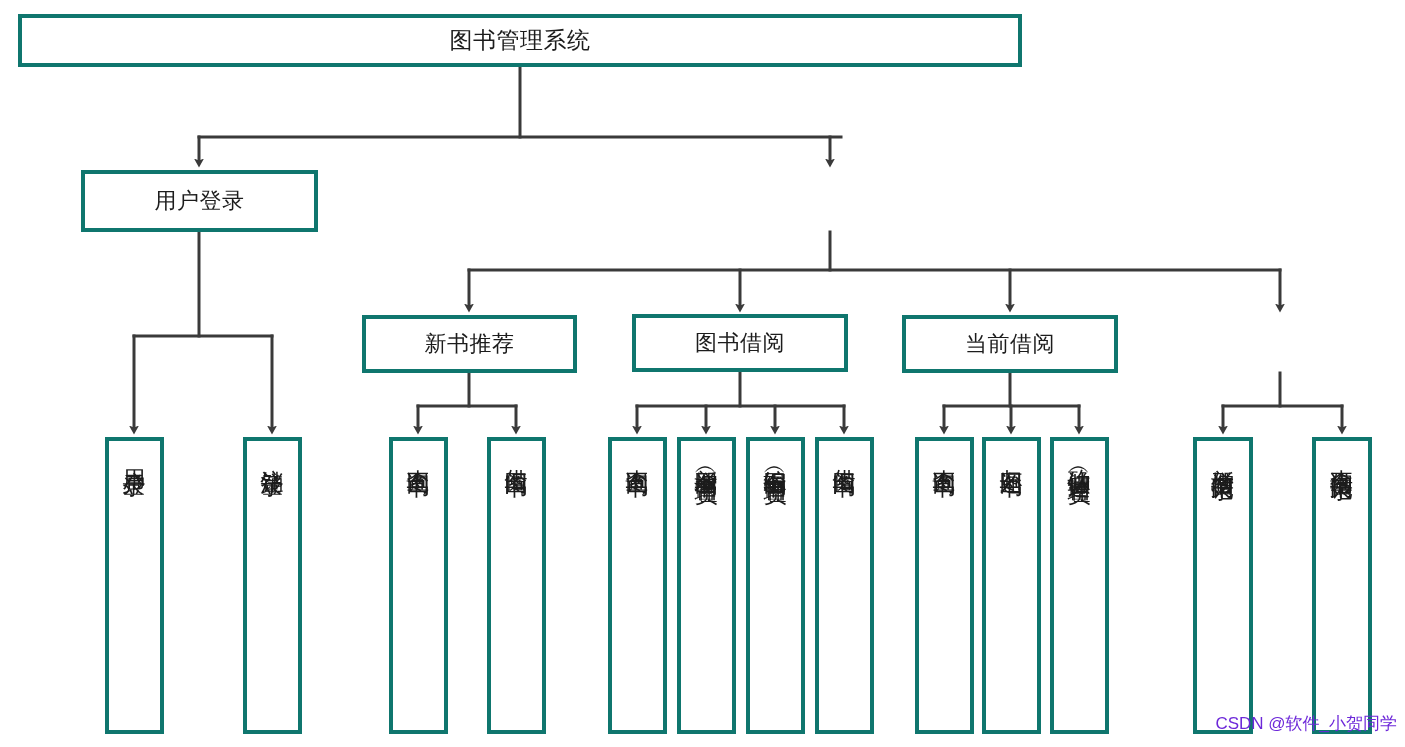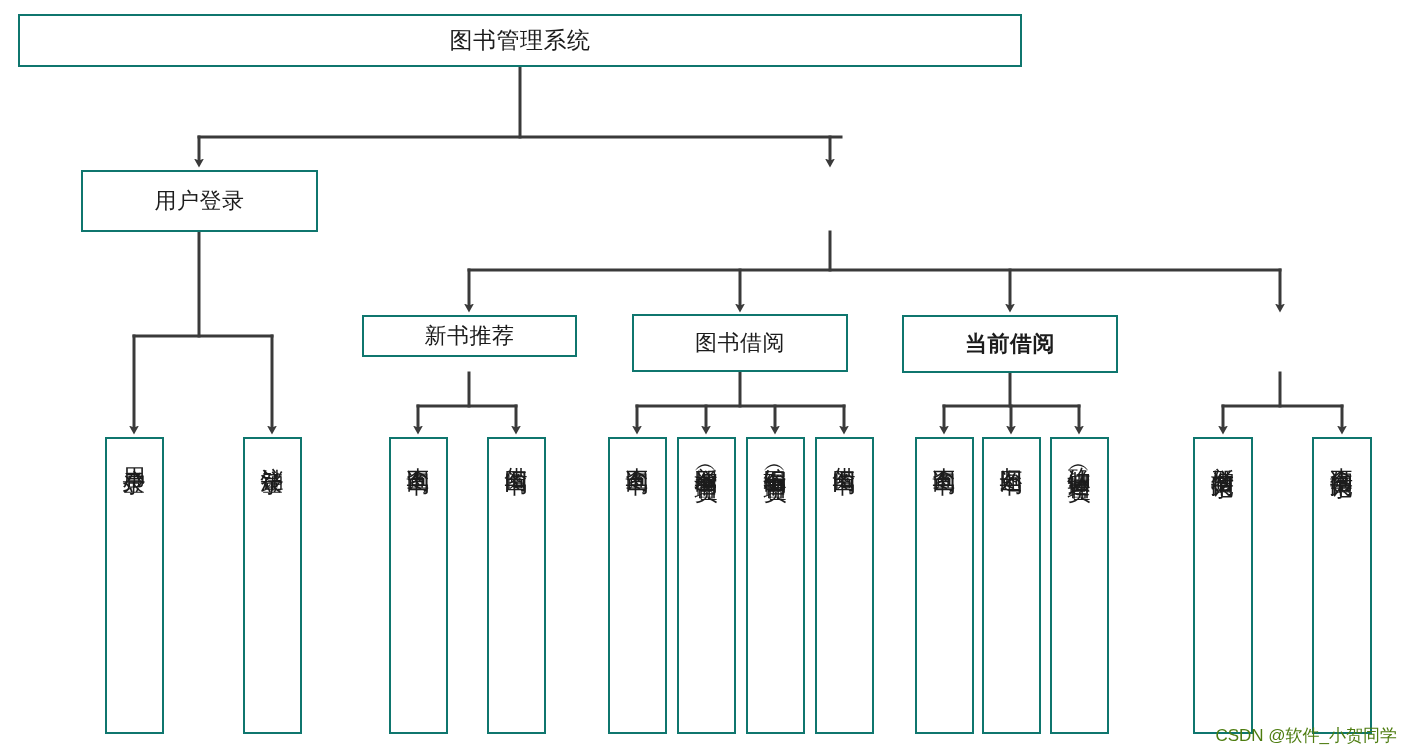--- a/index.html
+++ b/index.html
@@ -22,21 +22,21 @@
   svg.diagram-canvas {
     position: absolute;
     left: 0;
     top: 0;
     width: 1405px;
     height: 747px;
   }
   .node-box {
     position: absolute;
     box-sizing: border-box;
-    border: 2px solid #0f766e;
+    border: 4px solid #0f766e;
     background: #ffffff;
     display: flex;
     align-items: center;
     justify-content: center;
     color: #1c1c1c;
   }
   .node-label {
     display: block;
     text-align: center;
     line-height: 1.24;
@@ -58,23 +58,23 @@
     text-orientation: upright;
     font-size: 23px;
     line-height: 1.05;
     letter-spacing: 2px;
     white-space: nowrap;
     margin: 0 auto;
   }
   .watermark {
     position: absolute;
     right: 8px;
-    bottom: 0;
+    bottom: 12px;
     font-size: 17px;
-    color: #4d7c0f;
+    color: #6d28d9;
     white-space: nowrap;
     pointer-events: none;
   }
 </style>
 </head>
 <body>
 
 <div id="diagram-root">
 
   <svg class="diagram-canvas" viewBox="0 0 1405 747">
@@ -128,27 +128,27 @@
   </svg>
 
   <div class="node-box root horizontal" style="left:18px; top:14px; width:1004px; height:53px;">
     <span class="node-label">图书管理系统</span>
   </div>
 
   <div class="node-box horizontal" style="left:81px; top:170px; width:237px; height:62px;">
     <span class="node-label">用户登录</span>
   </div>
 
-  <div class="node-box horizontal" style="left:362px; top:315px; width:215px; height:42px;">
+  <div class="node-box horizontal" style="left:362px; top:315px; width:215px; height:58px;">
     <span class="node-label">新书推荐</span>
   </div>
   <div class="node-box horizontal" style="left:632px; top:314px; width:216px; height:58px;">
     <span class="node-label">图书借阅</span>
   </div>
-  <div class="node-box horizontal" style="left:902px; top:315px; width:216px; height:58px;font-weight:bold;">
+  <div class="node-box horizontal" style="left:902px; top:315px; width:216px; height:58px;">
     <span class="node-label">当前借阅</span>
   </div>
 
   <div class="node-box vertical" style="left:105px; top:437px; width:59px; height:297px;">
     <span class="node-label">用户登录</span>
   </div>
   <div class="node-box vertical" style="left:243px; top:437px; width:59px; height:297px;">
     <span class="node-label">注销登录</span>
   </div>
 

